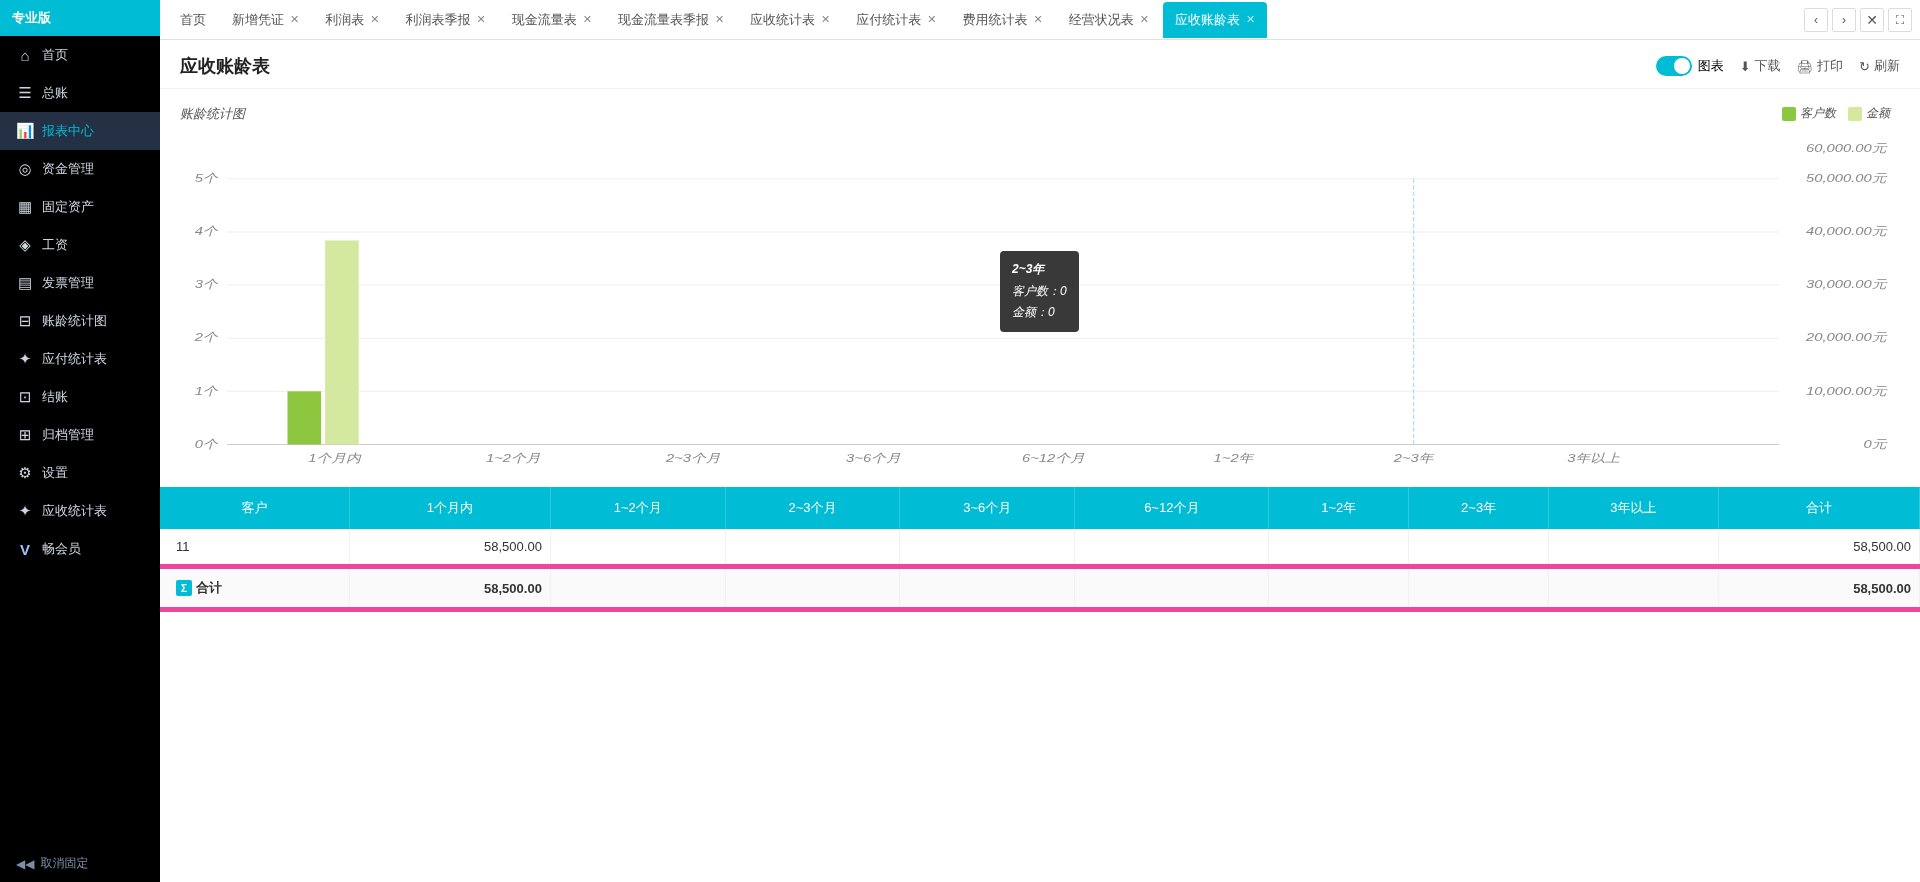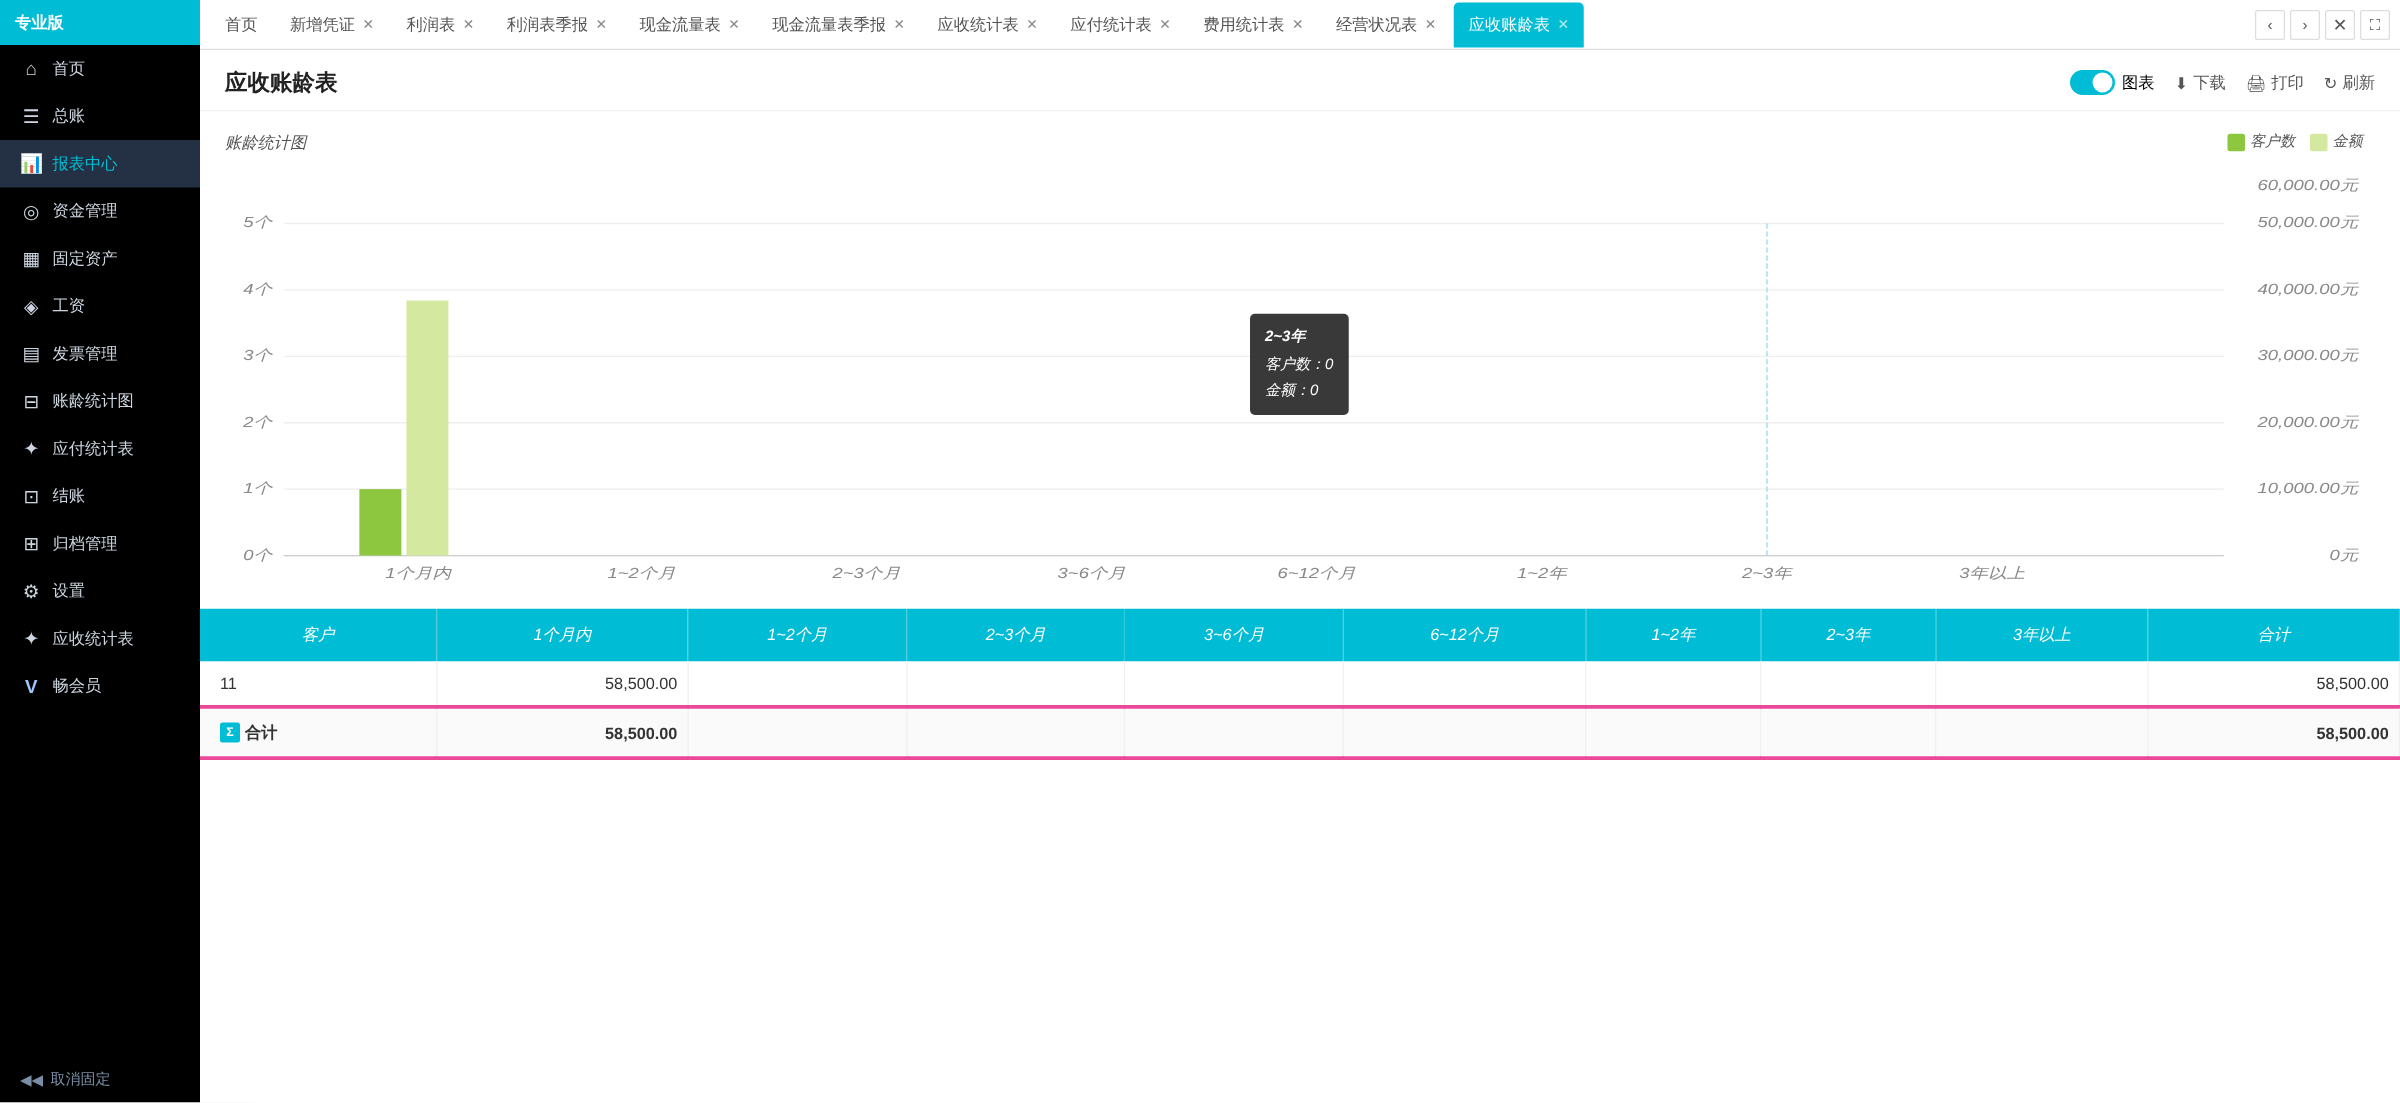--- a/index.html
+++ b/index.html
@@ -219,25 +219,24 @@
     .data-table thead tr {
       background: #00bcd4;
       color: white;
     }
     .data-table thead th {
       padding: 12px 8px;
       text-align: center;
       font-weight: normal;
       font-size: 13px;
       border-right: 1px solid rgba(255,255,255,0.2);
-      font-style: italic;
     }
     .data-table thead th:first-child { text-align: center; }
     .data-table tbody tr {
-      border-bottom: 3px solid #ec4899;
+      border-bottom: 5px solid #ec4899;
     }
     .data-table tbody td {
       padding: 10px 8px;
       text-align: right;
       font-size: 13px;
       color: #333;
       border-right: 1px solid #f0f0f0;
     }
     .data-table tbody td:first-child { text-align: left; padding-left: 16px; }
     .data-table .total-row td {

